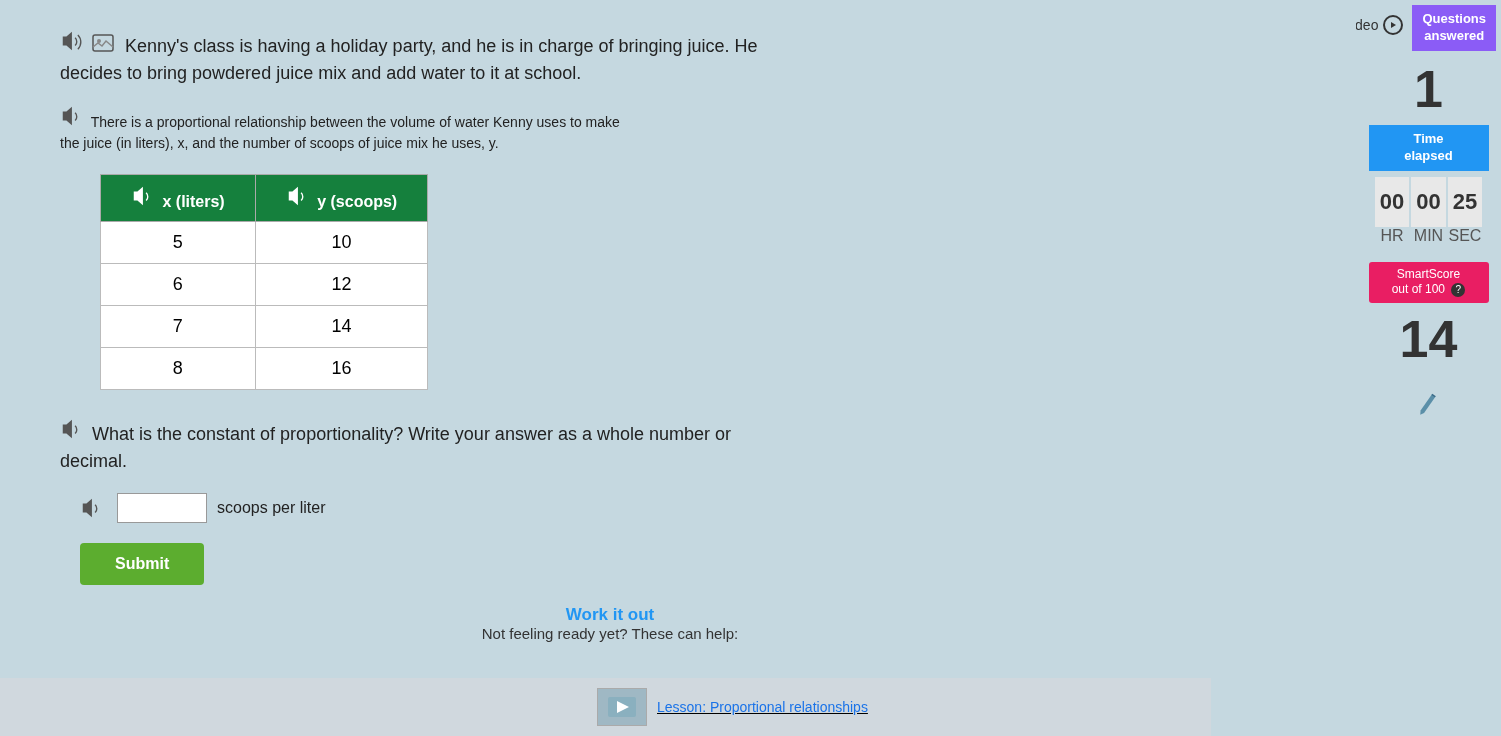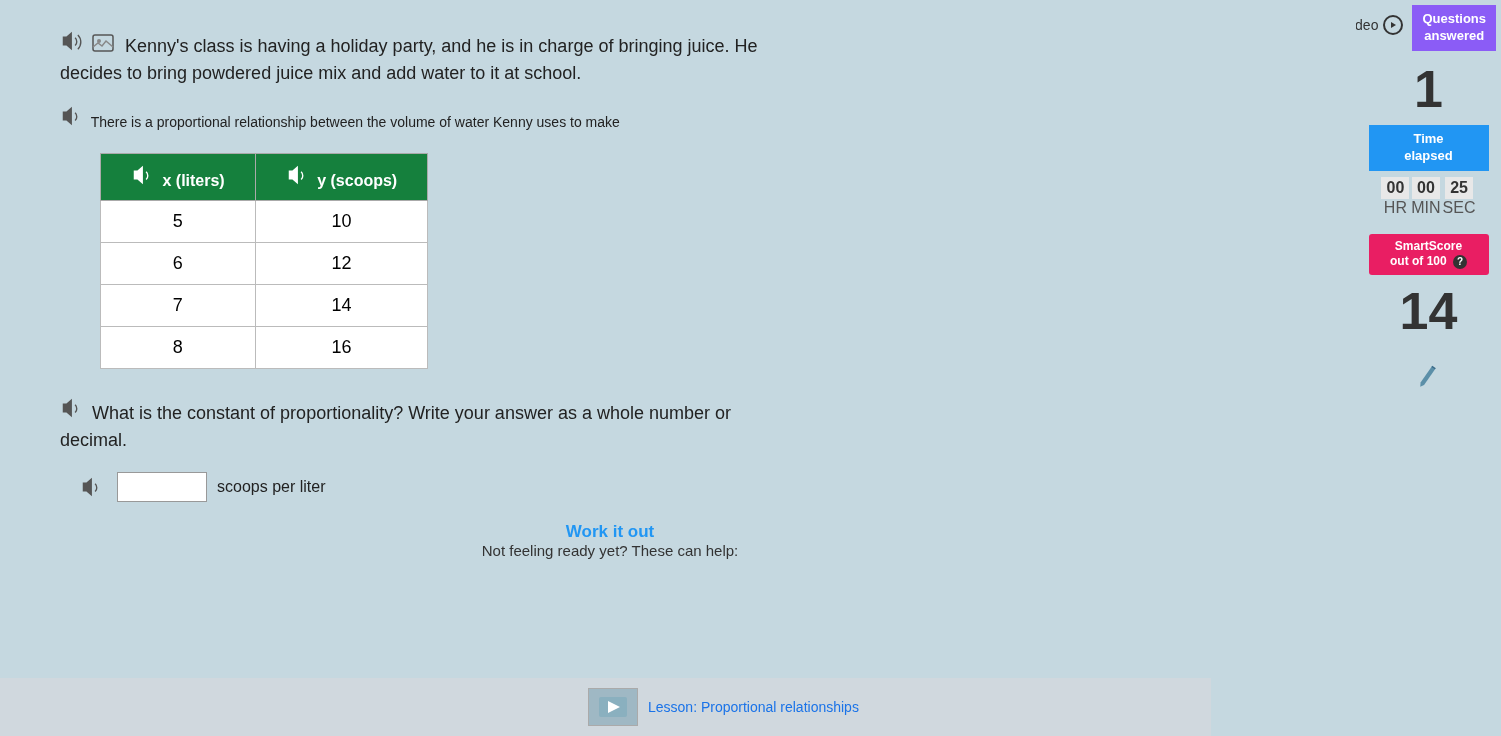--- a/index.html
+++ b/index.html
@@ -65,36 +65,36 @@
       width: 120px;
       margin-top: 6px;
     }
     .timer-display {
       display: flex;
       gap: 2px;
       align-items: flex-end;
       margin-top: 6px;
     }
     .timer-num {
-      font-size: 16px;
+      font-size: 22px;
       font-weight: bold;
       color: #333;
       background: #e8e8e8;
-      padding: 2px 5px;
+      padding: 12px 5px;
     }
     .timer-label {
       font-size: 16px;
       color: #555;
       margin-bottom: 2px;
     }
     .smartscore-box {
       background-color: #e91e63;
       color: white;
       font-size: 12px;
-      font-weight: bold;
+      font-weight: normal;
       text-align: center;
       padding: 5px 10px;
       line-height: 1.3;
       width: 120px;
       margin-top: 15px;
       border-radius: 3px;
     }
     .smartscore-number {
       font-size: 52px;
       font-weight: bold;
@@ -205,24 +205,25 @@
       font-size: 15px;
       color: #333;
       text-align: center;
     }
     .bottom-bar {
       position: absolute;
       bottom: 0;
       left: 0;
       right: 145px;
       background: #d0d8de;
-      padding: 10px 8px;
+      padding: 10px 17px;
       display: flex;
       align-items: center;
       gap: 15px;
+      text-decoration: underline;
     }
     .lesson-thumb {
       width: 50px;
       height: 38px;
       background: #9fb8c4;
       border: 1px solid #aaa;
       display: flex;
       align-items: center;
       justify-content: center;
     }
@@ -264,20 +265,21 @@
     </p>
 
     <p class="prop-text">
       <span class="sound-icon">
         <svg viewBox="0 0 24 24" width="22" height="22" fill="#555">
             <polygon points="3,7 3,17 7,17 13,22 13,2 7,7"></polygon>
             <path d="M16.5 8.5c1.1 1.1 1.8 2.6 1.8 4.2s-.7 3.1-1.8 4.2" stroke="#555" stroke-width="1.5" fill="none"></path>
           </svg>
       </span>
       <span>There is a proportional relationship between the volume of water Kenny uses to make</span><br>
+      <span>the juice (in liters), x, and the number of scoops of juice mix he uses, y.</span>
     </p>
 
     <table class="data-table">
       <thead>
         <tr>
           <th>
             <span class="sound-icon">
               <svg viewBox="0 0 24 24" width="18" height="18" fill="white">
                   <polygon points="3,7 3,17 7,17 13,22 13,2 7,7"></polygon>
                   <path d="M16.5 8.5c1.1 1.1 1.8 2.6 1.8 4.2s-.7 3.1-1.8 4.2" stroke="white" stroke-width="1.5" fill="none"></path>
@@ -331,20 +333,23 @@
       <span class="sound-icon">
         <svg viewBox="0 0 24 24" width="22" height="22" fill="#555">
             <polygon points="3,7 3,17 7,17 13,22 13,2 7,7"></polygon>
             <path d="M16.5 8.5c1.1 1.1 1.8 2.6 1.8 4.2s-.7 3.1-1.8 4.2" stroke="#555" stroke-width="1.5" fill="none"></path>
           </svg>
       </span>
       <input class="answer-input" type="text" style="">
       <span class="answer-label">scoops per liter</span>
     </div>
 
+    <div style="margin-left:10px; margin-bottom:20px;">
+      <button class="submit-btn">Submit</button>
+    </div>
 
     <div class="work-it-out">
       <a class="work-it-out-link">Work it out</a><br>
       <span class="not-ready-text">Not feeling ready yet? These can help:</span>
     </div>
   </div>
 
   <div class="bottom-bar">
     <div style="display:flex;align-items:center;gap:10px;margin-left:580px;">
       <div class="lesson-thumb">

